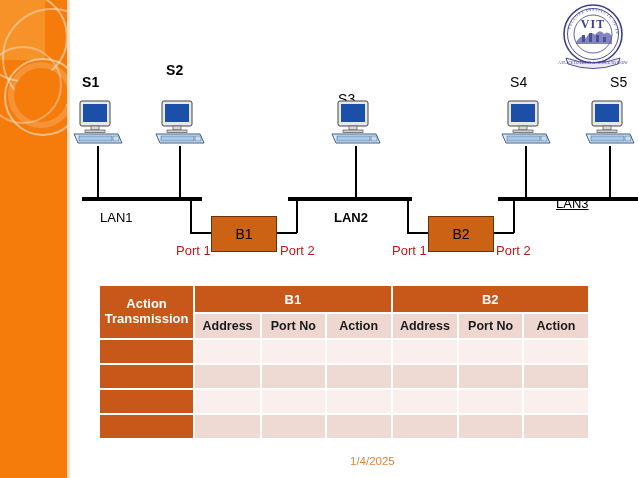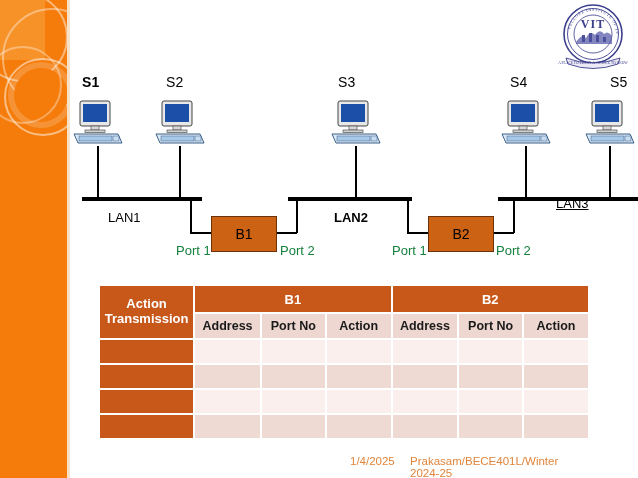--- a/index.html
+++ b/index.html
@@ -30,21 +30,21 @@
   .logo{position:absolute;left:556px;top:2px;width:74px;height:70px;}
 
   
   .diagram{position:absolute;left:0;top:0;width:638px;height:280px;}
   .node-label{
     position:absolute;font-size:14px;color:#000;letter-spacing:0.2px;
     font-family:"Liberation Sans", sans-serif;white-space:nowrap;
   }
   .pc{position:absolute;width:52px;height:46px;}
   .lan-label{position:absolute;font-size:13px;color:#000;white-space:nowrap;}
-  .port-label{position:absolute;font-size:13px;color:#15803d;white-space:nowrap;}
+  .port-label{position:absolute;font-size:13px;color:#b91c1c;white-space:nowrap;}
   .bus{position:absolute;background:#000;height:4px;}
   .drop{position:absolute;background:#000;width:2px;}
   .hlink{position:absolute;background:#000;height:2px;}
   .bridge{
     position:absolute;background:#CC6214;border:1px solid #6b3109;
     display:flex;align-items:center;justify-content:center;
     font-size:14px;color:#000;
   }
 
   
@@ -105,22 +105,22 @@
         <textPath href="#vitarc" startOffset="6%">VELLORE INSTITUTE OF TECHNOLOGY</textPath>
       </text>
       <path d="M10 56 q27 10 54 0 l-2 6 q-25 9 -50 0 z" fill="#EDEAF5" stroke="#3B3E8C" stroke-width="0.9"></path>
       <text x="37" y="62" text-anchor="middle" font-family="'Liberation Serif', serif" font-size="3.6" fill="#3B3E8C">A PLACE TO LEARN A CHANCE TO GROW</text>
     </svg>
   </div>
 
   <div class="diagram">
 
     <div class="node-label" style="left:82px;top:74px;font-weight:bold;">S1</div>
-    <div class="node-label" style="left:166px;top:74px;">S2</div>
-    <div class="node-label" style="left:338px;top:74px;">S3</div>
+    <div class="node-label" style="left:166px;top:62px;font-weight:bold;">S2</div>
+    <div class="node-label" style="left:338px;top:91px;">S3</div>
     <div class="node-label" style="left:510px;top:74px;">S4</div>
     <div class="node-label" style="left:596px;top:74px;margin-left:14px;">S5</div>
 
     <div class="pc" style="left:72px;top:100px;">
       <svg width="52" height="46" viewBox="0 0 52 46" xmlns="http://www.w3.org/2000/svg">
         <rect x="8" y="1" width="30" height="25" rx="2" fill="#E8E8E8" stroke="#444" stroke-width="1"></rect>
         <rect x="11" y="4" width="24" height="18" fill="#1B4FA8"></rect>
         <rect x="19" y="26" width="8" height="4" fill="#D8D8D8" stroke="#555" stroke-width="0.7"></rect>
         <rect x="13" y="30" width="20" height="2.5" fill="#D0D0D0" stroke="#555" stroke-width="0.7"></rect>
         <path d="M2 34 l44 0 l4 9 l-44 0 z" fill="#DCE8F5" stroke="#3A5F88" stroke-width="1"></path>
@@ -176,21 +176,21 @@
     <div class="drop" style="left:97px;top:146px;height:53px;"></div>
     <div class="drop" style="left:179px;top:146px;height:53px;"></div>
     <div class="drop" style="left:355px;top:146px;height:53px;"></div>
     <div class="drop" style="left:525px;top:146px;height:53px;"></div>
     <div class="drop" style="left:609px;top:146px;height:53px;"></div>
 
     <div class="bus" style="left:82px;top:197px;width:120px;"></div>
     <div class="bus" style="left:288px;top:197px;width:124px;"></div>
     <div class="bus" style="left:498px;top:197px;width:140px;"></div>
 
-    <div class="lan-label" style="left:108px;top:210px;">LAN1</div>
+    <div class="lan-label" style="left:100px;top:210px;">LAN1</div>
     <div class="lan-label" style="left:334px;top:210px;font-weight:bold;">LAN2</div>
     <div class="lan-label" style="left:556px;top:196px;text-decoration:underline;">LAN3</div>
 
     <div class="drop" style="left:190px;top:199px;height:34px;"></div>
     <div class="hlink" style="left:190px;top:232px;width:22px;"></div>
     <div class="drop" style="left:296px;top:199px;height:34px;"></div>
     <div class="hlink" style="left:274px;top:232px;width:23px;"></div>
 
     <div class="drop" style="left:407px;top:199px;height:34px;"></div>
     <div class="hlink" style="left:407px;top:232px;width:22px;"></div>
@@ -264,17 +264,16 @@
         <td class="cell-b"></td>
         <td class="cell-b"></td>
         <td class="cell-b"></td>
         <td class="cell-b"></td>
       </tr>
     </tbody>
   </table>
 
   <div class="footer">
     <span class="f-date">1/4/2025</span>
-    <span class="f-mid">Prakasam/BECE401L/Winter 2024-25</span>
     <span class="f-num">10</span>
   </div>
 
 </div>
 
 </body></html>

